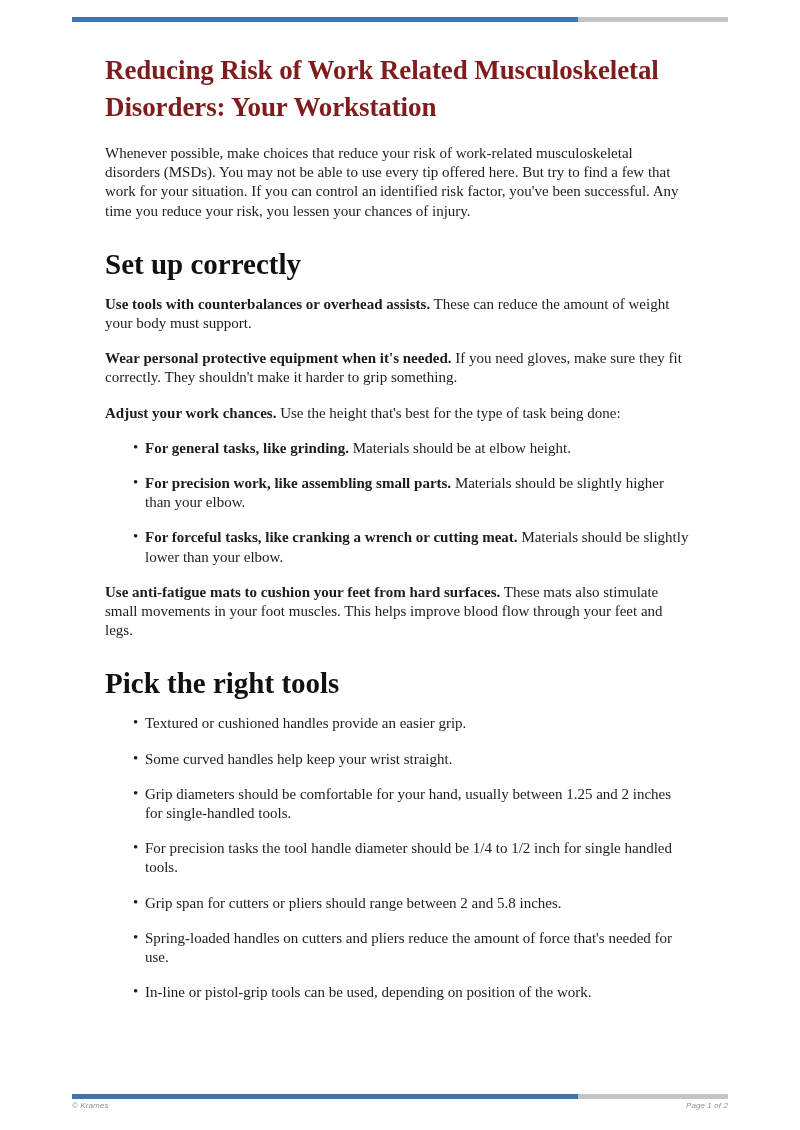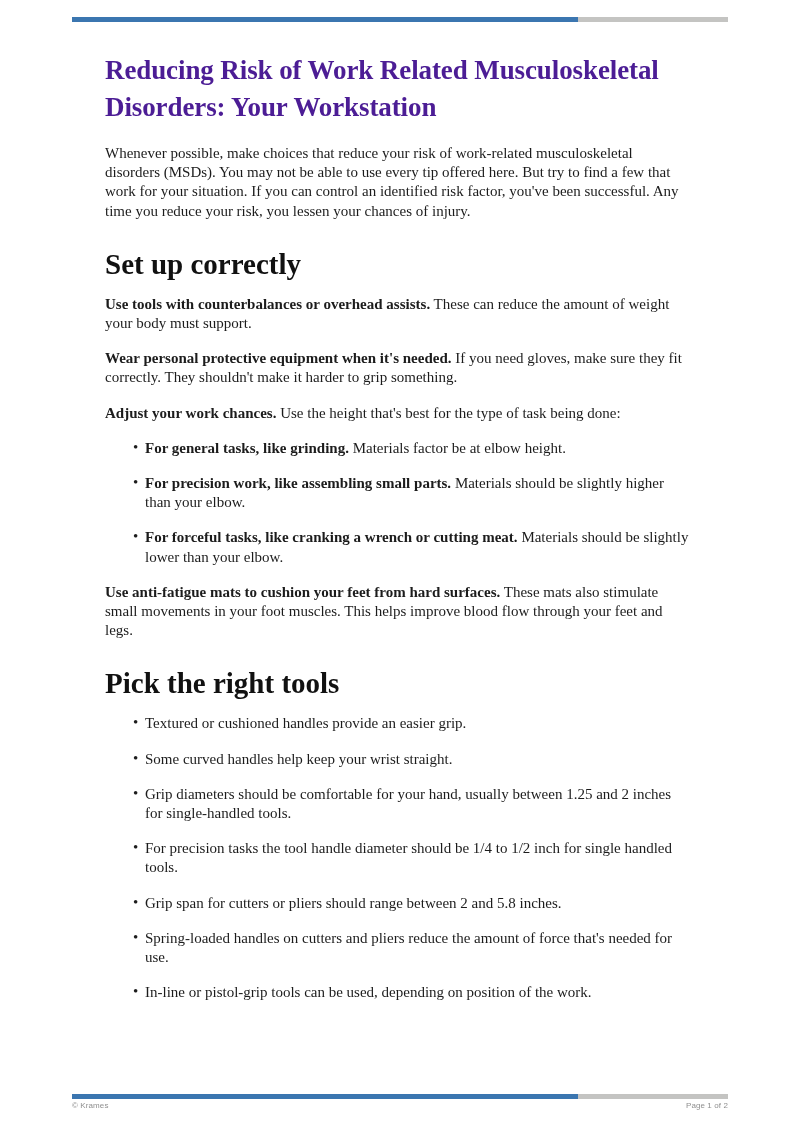--- a/index.html
+++ b/index.html
@@ -52,21 +52,21 @@
     top: 52px;
     width: 585px;
   }
 
   h1.doc-title {
     font-size: 27px;
     line-height: 37px;
     font-weight: bold;
     margin: 0 0 18px 0;
     letter-spacing: -0.1px;
-    color: #4c1d95;
+    color: #7f1d1d;
   }
 
   h2.section-heading {
     font-size: 29px;
     line-height: 26px;
     font-weight: bold;
     margin: 30px 0 18px 0;
     color: #111111;
   }
 
@@ -109,20 +109,21 @@
   
   .footer {
     position: absolute;
     left: 72px;
     top: 1101px;
     width: 656px;
     display: flex;
     justify-content: space-between;
     align-items: center;
     font-family: "Liberation Sans", "DejaVu Sans", sans-serif;
+    font-style: italic;
     font-size: 8px;
     color: #8f8f8f;
     letter-spacing: 0.1px;
   }
   .footer .copy  { text-align: left; }
   .footer .pagenum { text-align: right; }
 </style>
 </head>
 <body>
 
@@ -148,21 +149,21 @@
     <p class="body-text">
       <b>Wear personal protective equipment when it's needed.</b><span> If you need gloves, make sure they fit correctly. They shouldn't make it harder to grip something.</span>
     </p>
 
     <p class="body-text">
       <b>Adjust your work chances.</b><span> Use the height that's best for the type of task being done:</span>
     </p>
 
     <ul class="bullets">
       <li>
-        <b>For general tasks, like grinding.</b><span> Materials factor be at elbow height.</span>
+        <b>For general tasks, like grinding.</b><span> Materials should be at elbow height.</span>
       </li>
       <li>
         <b>For precision work, like assembling small parts.</b><span> Materials should be slightly higher than your elbow.</span>
       </li>
       <li>
         <b>For forceful tasks, like cranking a wrench or cutting meat.</b><span> Materials should be slightly lower than your elbow.</span>
       </li>
     </ul>
 
     <p class="body-text">

